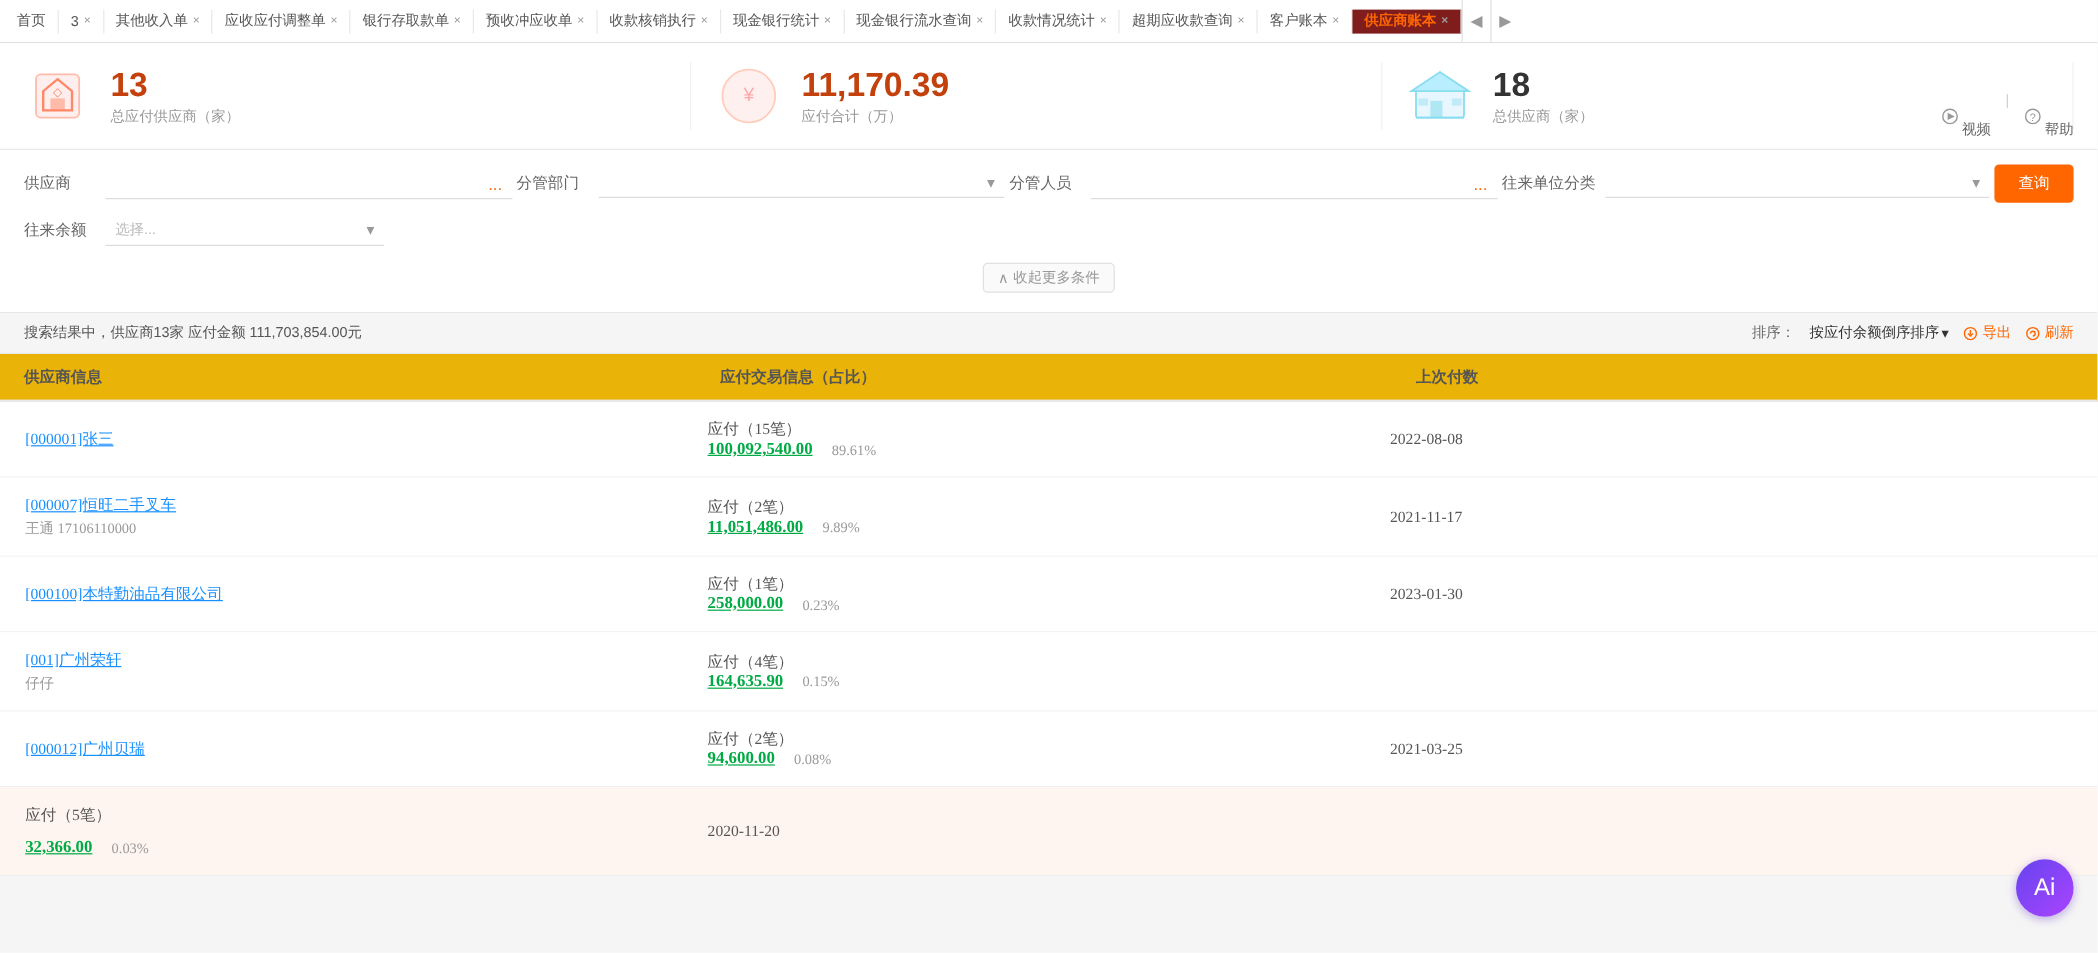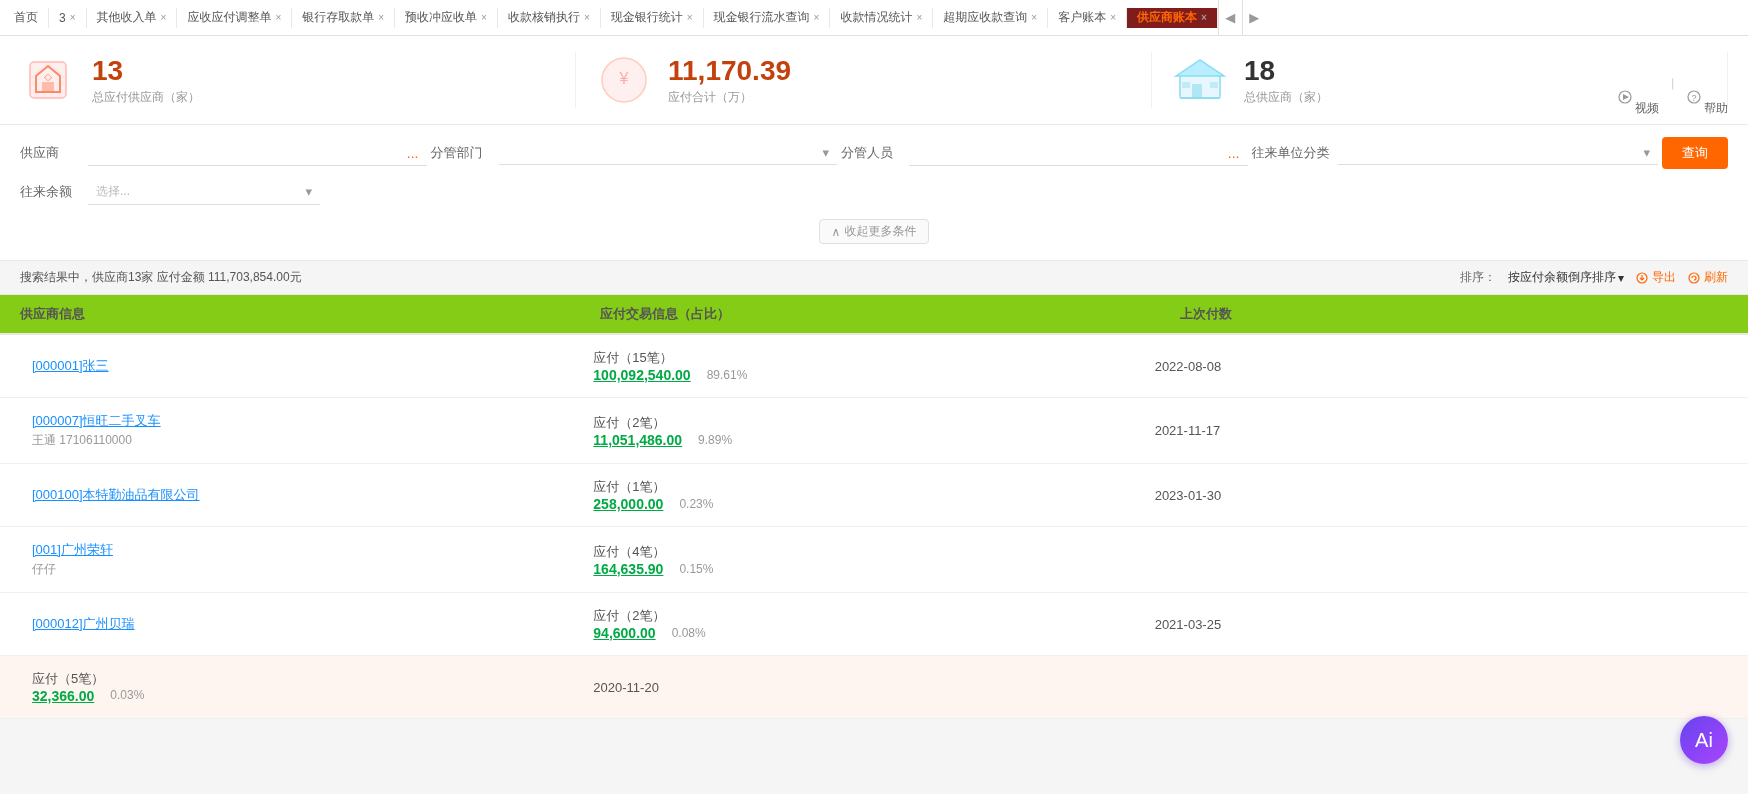--- a/index.html
+++ b/index.html
@@ -214,30 +214,31 @@
       margin: 0;
     }
     .table-header {
       display: grid;
       grid-template-columns: 1fr 1fr 1fr;
       padding: 10px 20px;
       border-bottom: 2px solid #e8e8e8;
       font-weight: bold;
       color: #555;
       font-size: 13px;
-      background: #84cc16;
+      background: #eab308;
       gap: 32px;
     }
     .table-row {
       display: grid;
       grid-template-columns: 1fr 1fr 1fr;
-      padding: 14px 32px;
+      padding: 14px 21px;
       border-bottom: 1px solid #f0f0f0;
       align-items: center;
       background: #fff;
+      font-family: Liberation Serif, serif;
     }
     .table-row.highlighted { background: #fff5f0; }
     .supplier-link {
       color: #1890ff;
       text-decoration: underline;
       cursor: pointer;
       font-size: 13px;
     }
     .supplier-sub {
       color: #999;
@@ -546,21 +547,21 @@
         <span class="transaction-amount">94,600.00</span>
         <span class="transaction-pct">0.08%</span>
       </div>
     </div>
     <div class="last-payment">2021-03-25</div>
   </div>
 
   <div class="table-row highlighted">
     <div>
       <div class="transaction-label">应付（5笔）</div>
-      <div style="display:flex;gap:4px;">
+      <div style="display:flex;align-items:center;gap:4px;margin-top:11px;">
         <span class="transaction-amount">32,366.00</span>
         <span class="transaction-pct">0.03%</span>
       </div>
     </div>
     <div class="last-payment">2020-11-20</div>
   </div>
 </div>
 
 <div style="position:fixed; bottom:30px; right:20px; z-index:100;">
   <div style="background: linear-gradient(135deg, #6644ee, #aa44ff); color:#fff; border-radius:50%; width:48px; height:48px; display:flex; align-items:center; justify-content:center; font-size:20px; font-weight:normal; cursor:pointer; box-shadow: 0 2px 8px rgba(100,50,200,0.4);">Ai</div>

